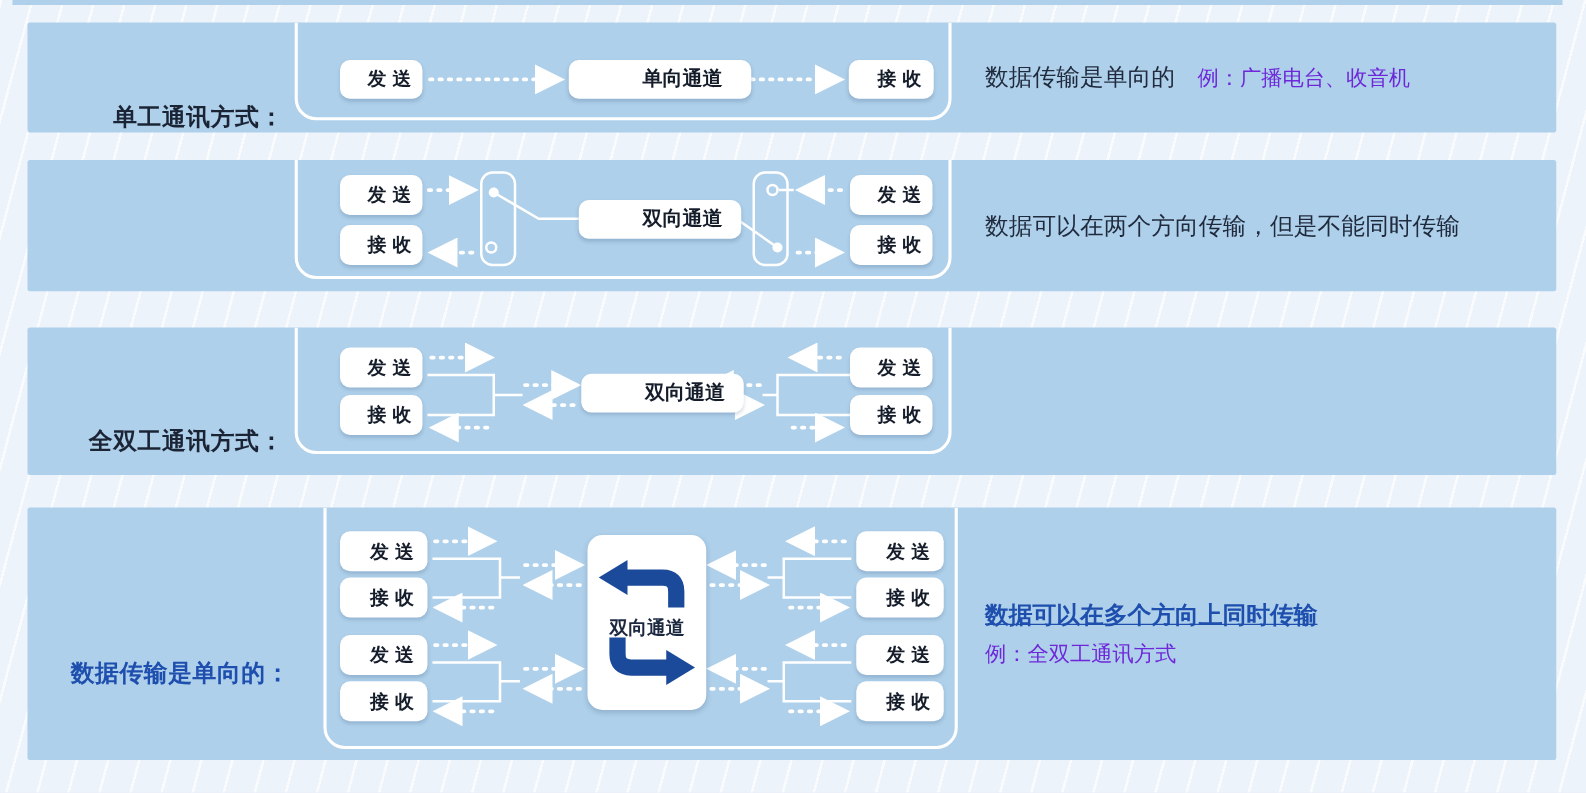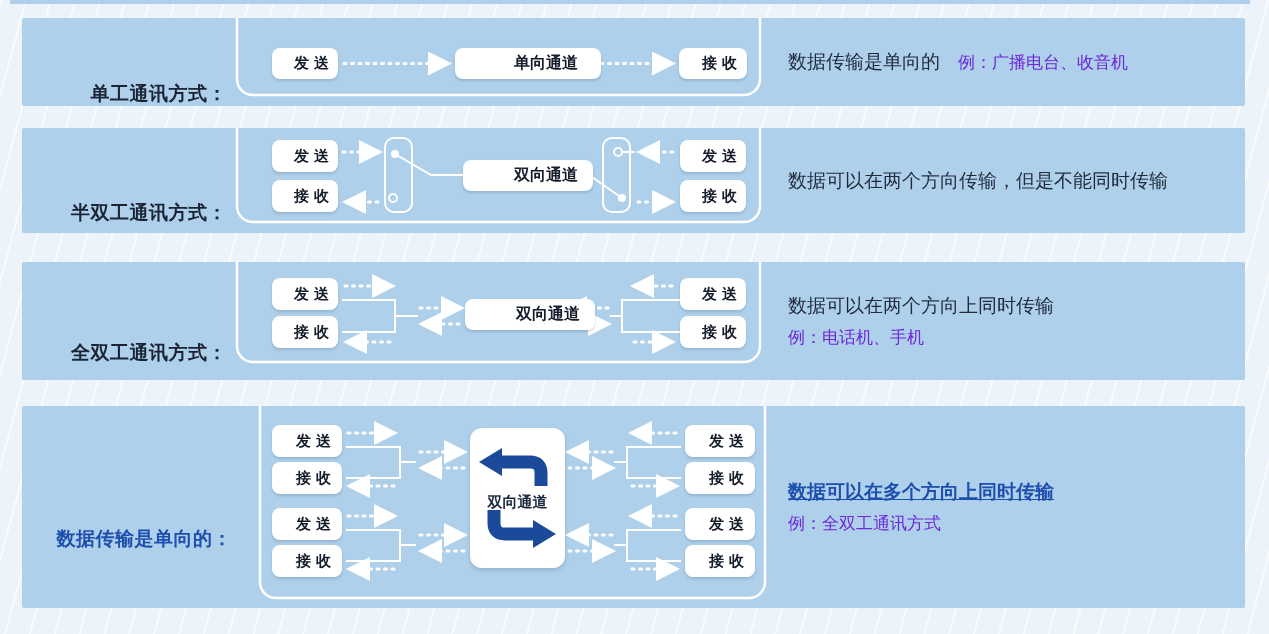--- a/index.html
+++ b/index.html
@@ -97,21 +97,20 @@
       <g>
         <rect class="swbox" x="581" y="10" width="27" height="74" rx="9"></rect>
         <path class="solid" d="M535,47 L567,47 L600,70"></path>
         <line class="solid" x1="601" y1="24" x2="613" y2="24"></line>
         <circle class="dotH" cx="596" cy="24" r="4"></circle>
         <circle class="dotF" cx="600" cy="70" r="4"></circle>
       </g>
       <line class="dash" x1="651" y1="24" x2="620" y2="24" marker-end="url(#ah)"></line>
       <line class="dash" x1="616" y1="74" x2="648" y2="74" marker-end="url(#ah)"></line>
     </svg>
-    <div class="row-label">半双工通讯方式：</div>
     <div class="node sp" style="left:250px;top:12px;width:66px;height:32px">发送</div>
     <div class="node sp" style="left:250px;top:52px;width:66px;height:32px">接收</div>
     <div class="node chan" style="left:441px;top:32px;width:94px;height:31px">双向通道</div>
     <div class="node sp" style="left:658px;top:12px;width:66px;height:32px">发送</div>
     <div class="node sp" style="left:658px;top:52px;width:66px;height:32px">接收</div>
     <div class="desc">
       <div class="main">数据可以在两个方向传输，但是不能同时传输</div>
     </div>
   </section>
 
@@ -130,24 +129,20 @@
       <line class="dash" x1="545" y1="62" x2="584" y2="62" marker-end="url(#ah)"></line>
       <line class="dash" x1="650" y1="24" x2="614" y2="24" marker-end="url(#ah)"></line>
       <line class="dash" x1="612" y1="80" x2="648" y2="80" marker-end="url(#ah)"></line>
     </svg>
     <div class="row-label">全双工通讯方式：</div>
     <div class="node sp" style="left:250px;top:16px;width:66px;height:32px">发送</div>
     <div class="node sp" style="left:250px;top:54px;width:66px;height:32px">接收</div>
     <div class="node chan" style="left:443px;top:37px;width:94px;height:31px">双向通道</div>
     <div class="node sp" style="left:658px;top:16px;width:66px;height:32px">发送</div>
     <div class="node sp" style="left:658px;top:54px;width:66px;height:32px">接收</div>
-    <div class="desc">
-      <div class="main">数据可以在两个方向上同时传输</div>
-      <div class="ex line2">例：电话机、手机</div>
-    </div>
   </section>
 
   <section class="band band4">
     <svg class="wires" width="1223" height="202" viewBox="0 0 1223 202">
       <rect class="frame" x="238" y="-30" width="505" height="222" rx="16"></rect>
 
       <path class="solid" d="M324,41 H378 V72 H324"></path>
       <path class="solid" d="M378,56 H394"></path>
       <line class="dash" x1="326" y1="27" x2="370" y2="27" marker-end="url(#ah)"></line>
       <line class="dash" x1="398" y1="46" x2="440" y2="46" marker-end="url(#ah)"></line>

